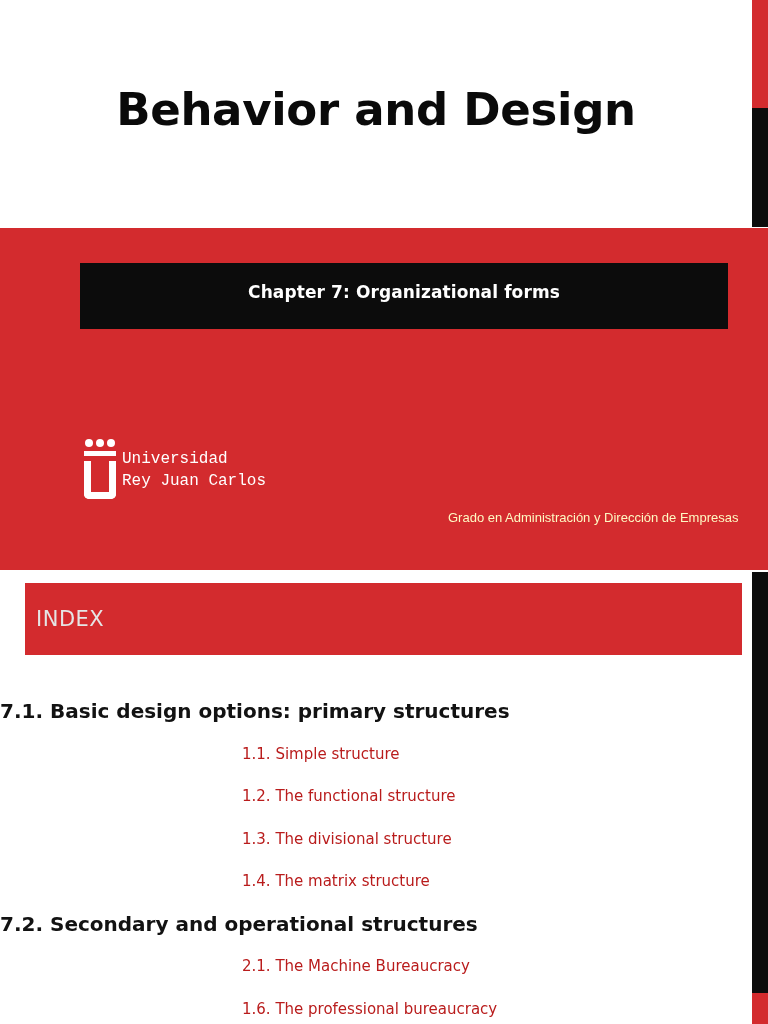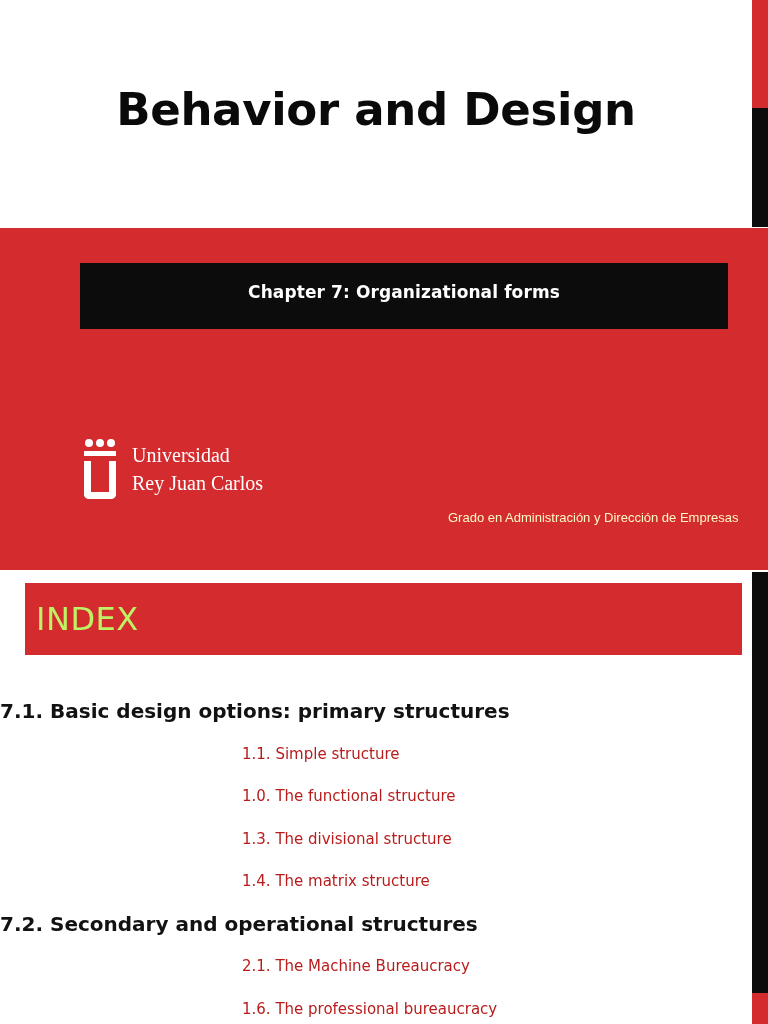--- a/index.html
+++ b/index.html
@@ -107,25 +107,25 @@
   .logo-u {
     position:absolute;
     top:24px; left:2px;
     width:32px; height:38px;
     border-left:7px solid #ffffff;
     border-right:7px solid #ffffff;
     border-bottom:7px solid #ffffff;
     border-radius:0 0 5px 5px;
   }
   .logo-words {
-    margin-left:14px;
+    margin-left:4px;
     color:#ffffff;
-    font-size:20px;
+    font-size:16px;
     line-height:1.38;
-    font-family:Liberation Serif, serif;
+    font-family:Liberation Mono, monospace;
     white-space:nowrap;
   }
 
   
   .degree {
     position:absolute;
     left:448px; top:281px;
     width:316px;
     color:#fef9c3;
     font-size:13px;
@@ -137,22 +137,22 @@
   .index-bar {
     position:absolute;
     left:25px; top:583px;
     width:717px; height:72px;
     background:#D32B2E;
     display:flex;
     align-items:center;
   }
   .index-label {
     margin-left:11px;
-    color:#bef264;
-    font-size:32px;
+    color:#e5e5e5;
+    font-size:21px;
     font-weight:normal;
     letter-spacing:0.5px;
   }
 
   
   .index-list {
     position:absolute;
     left:0; top:690px;
     width:752px;
   }
@@ -217,21 +217,21 @@
   </div>
 
   <div class="index-list">
       <div class="idx-row">
         <span class="idx-h">7.1. Basic design options: primary structures</span>
       </div>
       <div class="idx-row">
         <span class="idx-s">1.1. Simple structure</span>
       </div>
       <div class="idx-row">
-        <span class="idx-s">1.0. The functional structure</span>
+        <span class="idx-s">1.2. The functional structure</span>
       </div>
       <div class="idx-row">
         <span class="idx-s">1.3. The divisional structure</span>
       </div>
       <div class="idx-row">
         <span class="idx-s">1.4. The matrix structure</span>
       </div>
       <div class="idx-row">
         <span class="idx-h">7.2. Secondary and operational structures</span>
       </div>

